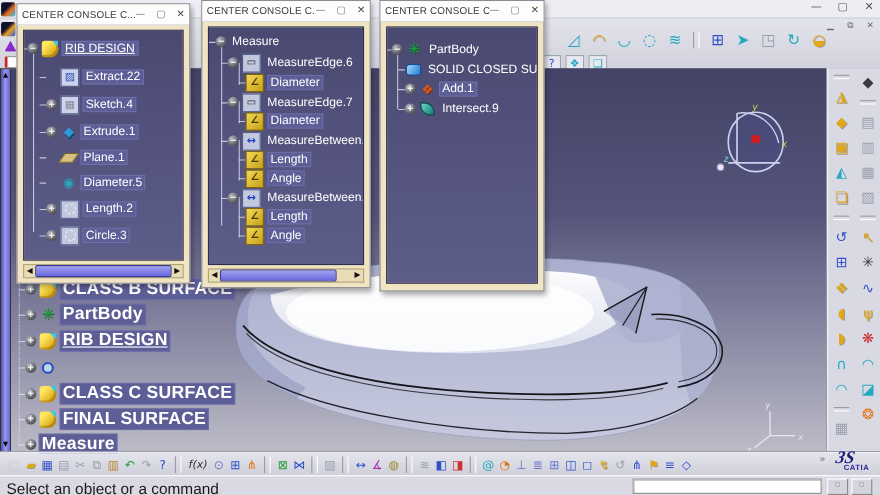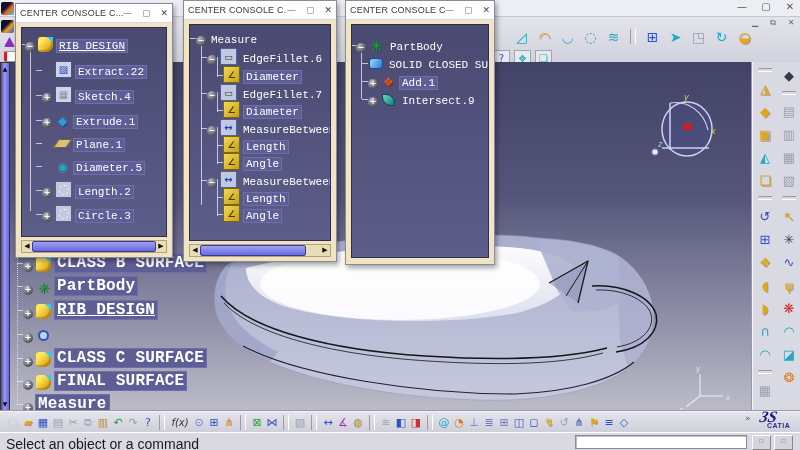--- a/index.html
+++ b/index.html
@@ -61,21 +61,21 @@
   .wctl{display:flex;gap:10px;color:#777;font:9px "DejaVu Sans",sans-serif;}
   .wctl .cl{color:#444;}
   .tree-area{position:relative;margin:4px 5px 2px 5px;flex:1;overflow:hidden;
              background:linear-gradient(180deg,#494971,#5d5d8a);border:1px solid #2e2e4e;}
   .hscroll{height:11px;margin:1px 5px 4px 5px;background:#e9ddb8;border:1px solid #b0a478;
            display:flex;align-items:center;flex:none;}
   .harr{width:10px;height:9px;color:#111;font:7px/9px "DejaVu Sans",sans-serif;text-align:center;flex:none;}
   .hthumb{flex:1;height:9px;background:linear-gradient(#a2a2f2,#6868dc);border:1px solid #3a3a9a;border-radius:2px;}
   .htrack-gap{width:14px;flex:none;}
   
-  .trow{position:absolute;display:flex;align-items:flex-end;height:16px;font-family:Liberation Mono, monospace;}
+  .trow{position:absolute;display:flex;align-items:center;height:16px;}
   .trow::before{content:"";position:absolute;left:-6px;top:50%;width:6px;border-top:1px solid rgba(235,235,250,.75);}
   .vl{position:absolute;border-left:1px solid rgba(235,235,250,.75);width:0;}
   .vl.dot{border-left-style:dotted;}
   .exp{width:10px;height:10px;border-radius:50%;flex:none;margin-right:3px;position:relative;
        background:radial-gradient(circle at 35% 30%,#b9b9c2,#29292f);}
   .exp::after{position:absolute;inset:0;color:#fff;font:700 8px/10px "DejaVu Sans",sans-serif;text-align:center;}
   .exp.plus::after{content:"+";}
   .exp.minus::after{content:"−";}
   .exp.none{visibility:hidden;}
   .ticon{width:15px;height:15px;margin-right:4px;display:flex;align-items:center;justify-content:center;
@@ -426,30 +426,30 @@
       <div class="vl" style="left:27px;top:67px;height:20px;"></div>
       <div class="vl" style="left:27px;top:102px;height:37px;"></div>
       <div class="vl" style="left:27px;top:154px;height:37px;"></div>
       <div class="trow" style="left:6px;top:5px;">
         <span class="exp minus"></span>
         <span class="tlabel">Measure</span>
       </div>
       <div class="trow" style="left:17px;top:24px;">
         <span class="exp minus"></span>
         <span class="ticon i-medge"></span>
-        <span class="tlabel">EdgeFillet.6</span>
+        <span class="tlabel">MeasureEdge.6</span>
       </div>
       <div class="trow" style="left:33px;top:42px;">
         <span class="ticon i-dim"></span>
         <span class="tlabel hl">Diameter</span>
       </div>
       <div class="trow" style="left:17px;top:60px;">
         <span class="exp minus"></span>
         <span class="ticon i-medge"></span>
-        <span class="tlabel">EdgeFillet.7</span>
+        <span class="tlabel">MeasureEdge.7</span>
       </div>
       <div class="trow" style="left:33px;top:77px;">
         <span class="ticon i-dim"></span>
         <span class="tlabel hl">Diameter</span>
       </div>
       <div class="trow" style="left:17px;top:95px;">
         <span class="exp minus"></span>
         <span class="ticon i-mbet"></span>
         <span class="tlabel">MeasureBetween.2</span>
       </div>

